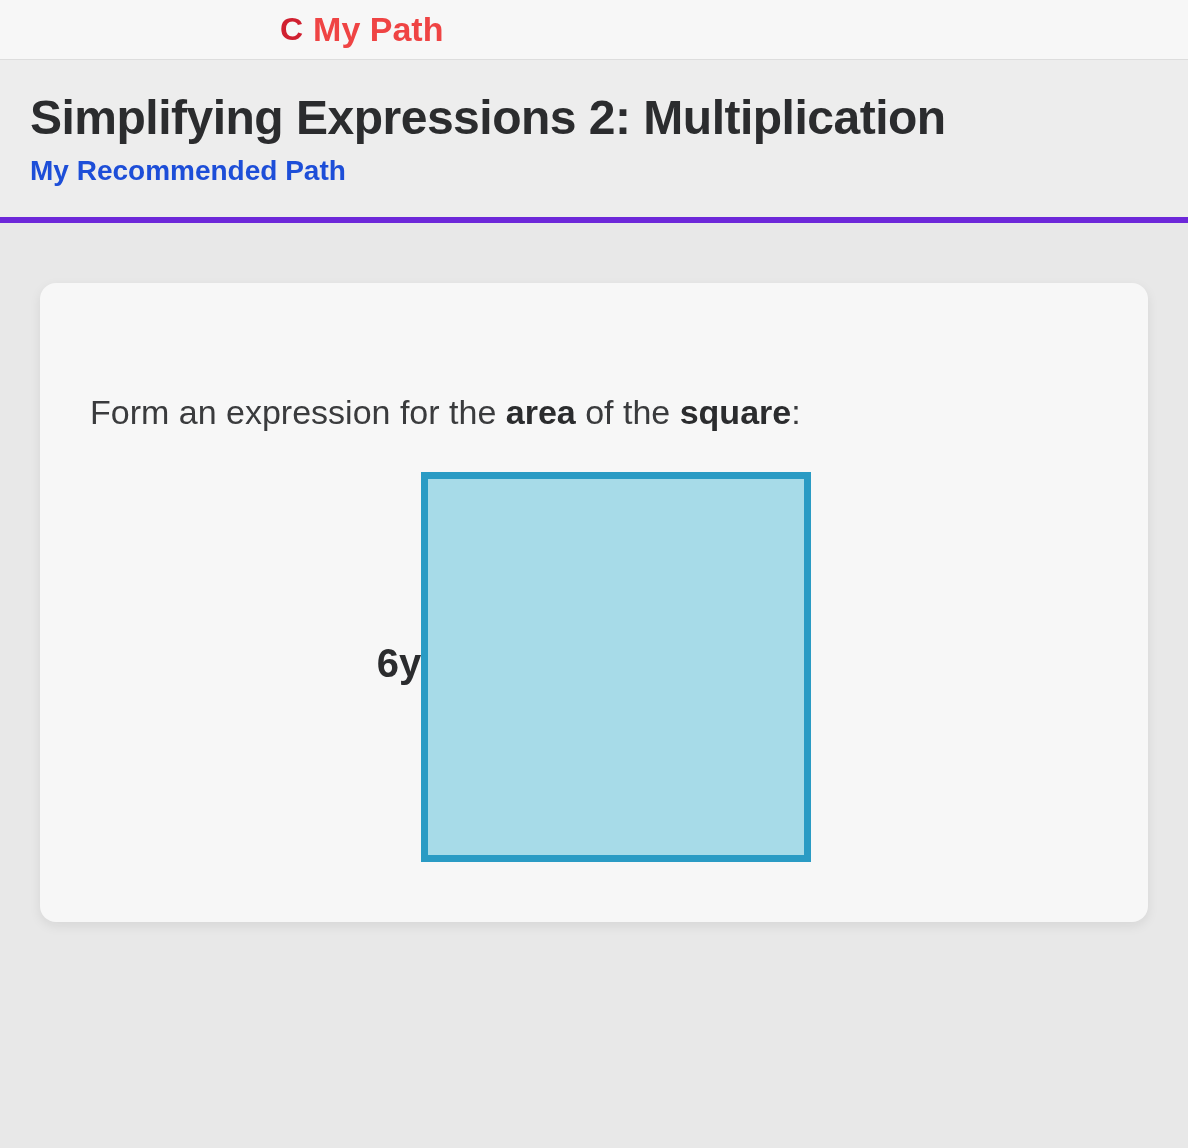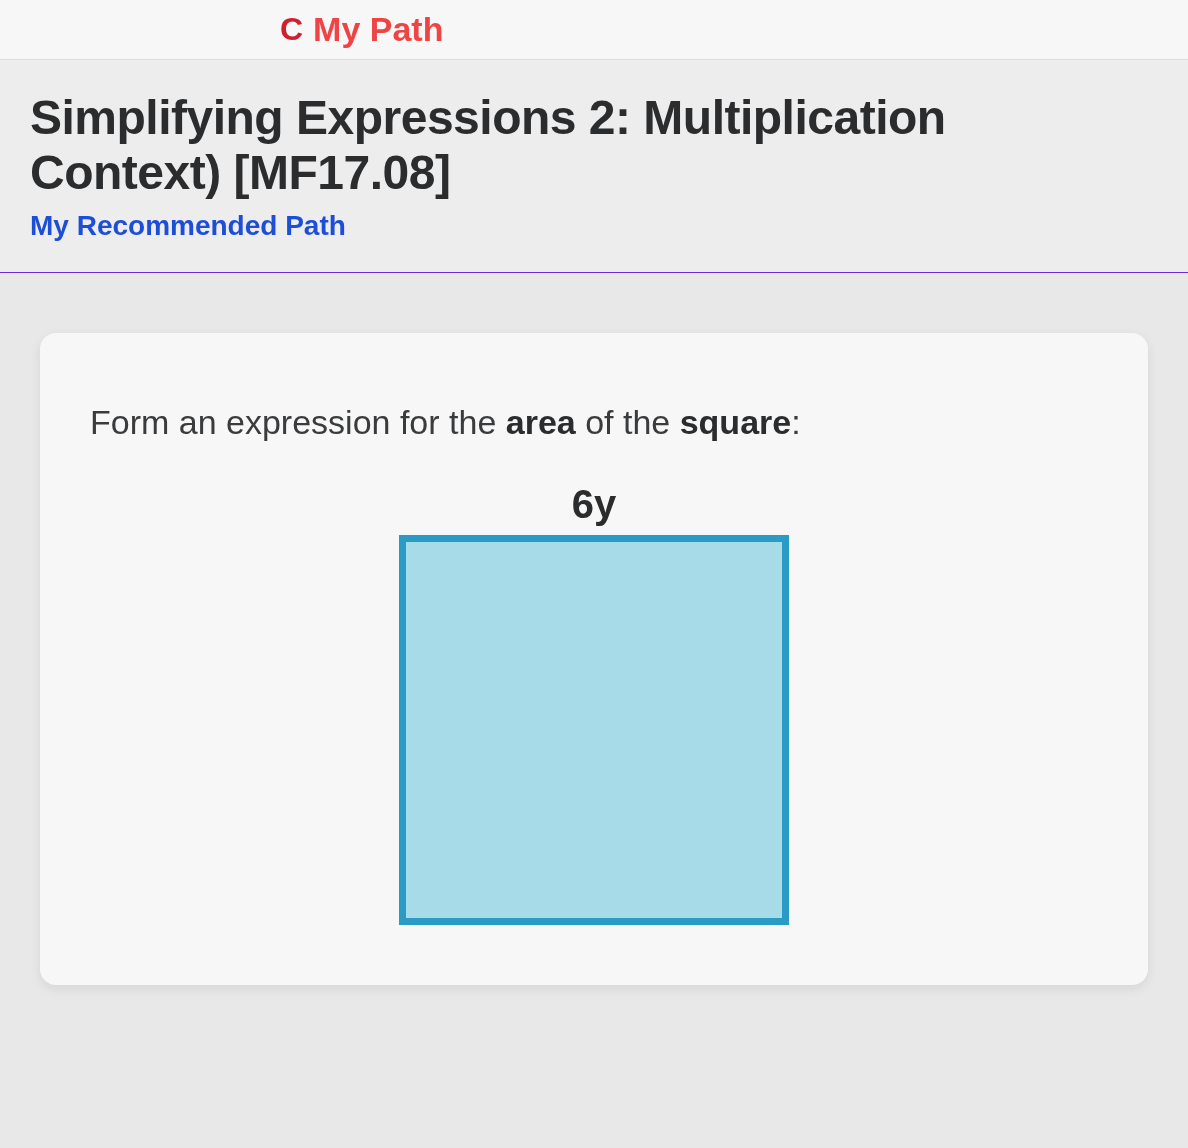--- a/index.html
+++ b/index.html
@@ -25,21 +25,21 @@
     color: #d02030;
   }
   .nav-label {
     font-size: 34px;
     font-weight: 600;
     color: #ef4444;
   }
   .title-section {
     padding: 30px 20px 30px 30px;
     background: #ededed;
-    border-bottom: 1px solid #6d28d9;
+    border-bottom: 6px solid #6d28d9;
   }
   .title-line {
     font-size: 48px;
     font-weight: 700;
     color: #2b2c2e;
     line-height: 1.15;
     letter-spacing: -0.5px;
   }
   .subtitle {
     margin-top: 10px;
@@ -47,37 +47,36 @@
     font-weight: 600;
     color: #1d4ed8;
   }
   .content-area {
     padding: 60px 40px 40px 40px;
     background: #e8e8e8;
   }
   .question-card {
     background: #f7f7f7;
     border-radius: 16px;
-    padding: 70px 50px 60px 50px;
+    padding: 110px 50px 60px 50px;
     box-shadow: 0 4px 12px rgba(0,0,0,0.08);
   }
   .prompt {
     font-size: 34px;
     color: #3a3b3d;
     font-weight: 400;
     margin-bottom: 40px;
   }
   .prompt .bold { font-weight: 700; color: #2b2c2e; }
   .figure-wrap {
     display: flex;
     justify-content: center;
   }
   .square-figure {
     display: flex;
-    flex-direction: column;
     align-items: center;
   }
   .side-label {
     font-size: 40px;
     font-weight: 700;
     color: #2b2c2e;
     margin-bottom: 8px;
   }
   .square {
     width: 390px;
@@ -89,21 +88,20 @@
 </head>
 <body>
 
 <div class="header-bar">
   <span class="nav-icon">C</span>
   <span class="nav-label">My Path</span>
 </div>
 
 <div class="title-section">
   <div class="title-line">Simplifying Expressions 2: Multiplication</div>
-  <div class="title-line">Context) [MF17.08]</div>
   <div class="subtitle">My Recommended Path</div>
 </div>
 
 <div class="content-area">
   <div class="question-card">
     <div class="prompt">
       <span>Form an expression for the </span><span class="bold">area</span><span> of the </span><span class="bold">square</span><span>:</span>
     </div>
     <div class="figure-wrap">
       <div class="square-figure">

